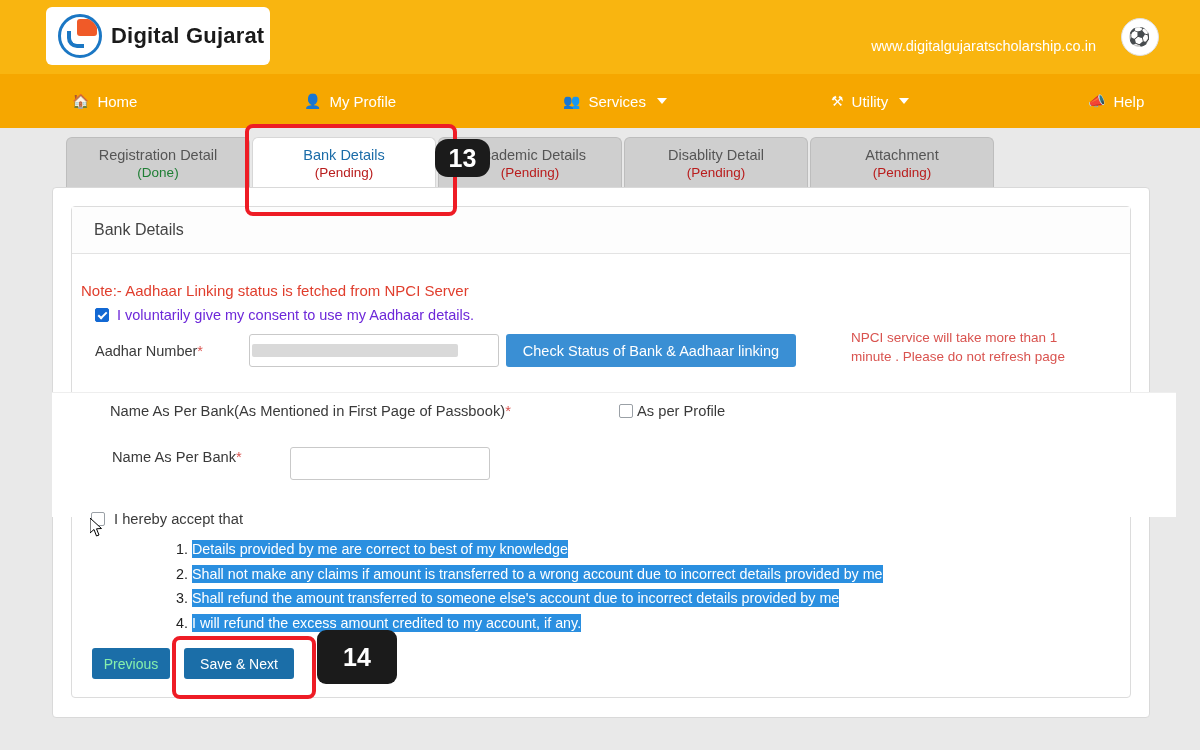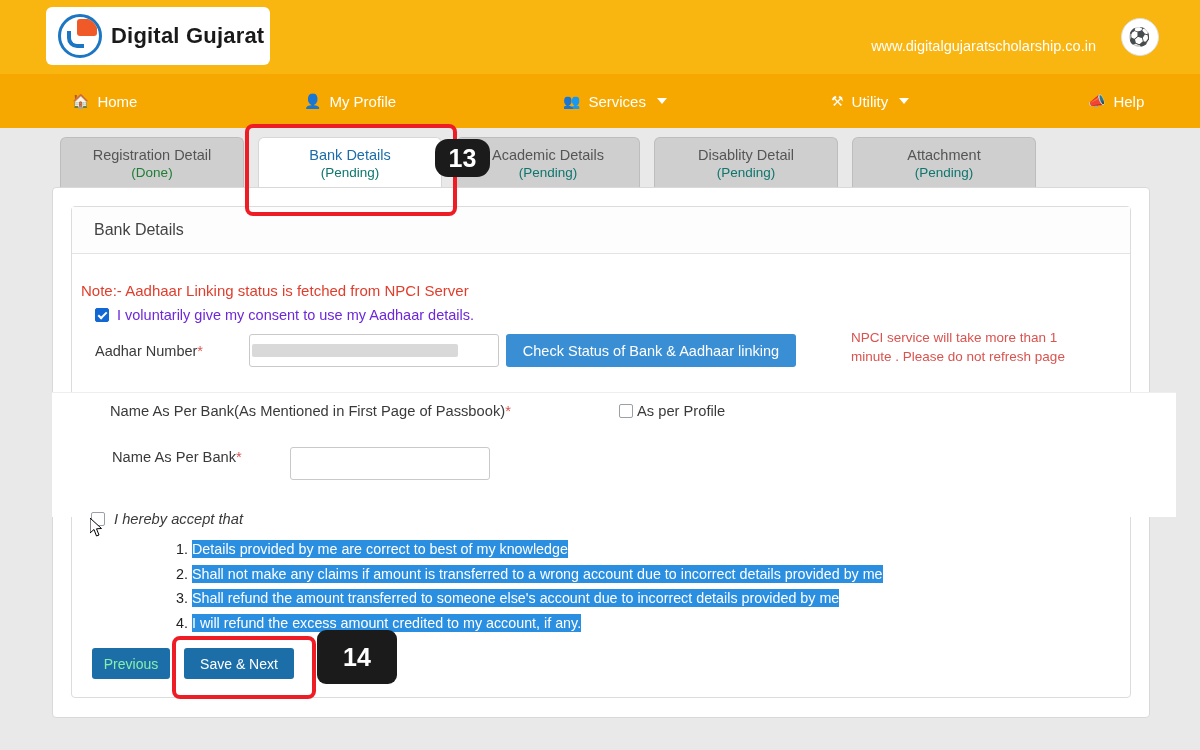--- a/index.html
+++ b/index.html
@@ -122,23 +122,23 @@
   }
   #nav-0 { left: 72px; }
   #nav-1 { left: 304px; }
   #nav-2 { left: 563px; }
   #nav-3 { left: 831px; }
   #nav-4 { left: 1088px; }
 
   
   .tabs {
     position: absolute;
-    left: 60px; top: 137px;
-    display: flex;
-    gap: 14px;
+    left: 66px; top: 137px;
+    display: flex;
+    gap: 2px;
   }
   .tab {
     width: 184px;
     height: 52px;
     background: #cfcfcf;
     border: 1px solid #bdbdbd;
     border-bottom: none;
     border-radius: 6px 6px 0 0;
     display: flex;
     flex-direction: column;
@@ -155,21 +155,21 @@
     font-size: 14.5px;
     color: #555555;
     line-height: 1.25;
   }
   .tab.active .t-label { color: #1b6ca8; }
   .tab .t-status {
     font-size: 13.5px;
     line-height: 1.3;
   }
   .t-status.done { color: #1e7e34; }
-  .t-status.pending { color: #0f766e; }
+  .t-status.pending { color: #b91c1c; }
 
   
   .content-card {
     position: absolute;
     left: 52px; top: 187px;
     width: 1096px;
     height: 529px;
     background: #ffffff;
     border: 1px solid #d9d9d9;
     border-radius: 4px;
@@ -322,21 +322,20 @@
     font-size: 14px;
     padding: 0 8px;
   }
 
   .accept-row {
     position: absolute;
     left: 91px; top: 511px;
     display: flex;
     align-items: center;
     gap: 9px;
-    font-style: italic;
   }
   .accept-text { font-size: 14.7px; color: #3a3a3a; }
 
   .cursor {
     position: absolute;
     left: 90px; top: 518px;
     width: 13px; height: 20px;
     pointer-events: none;
   }
 

